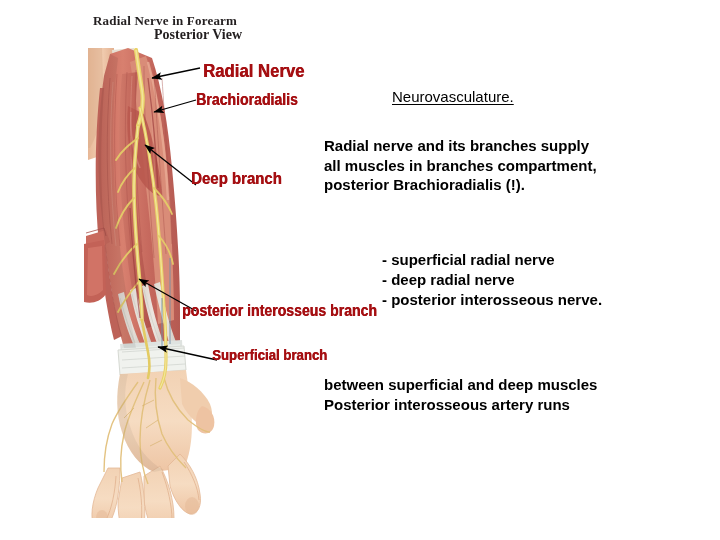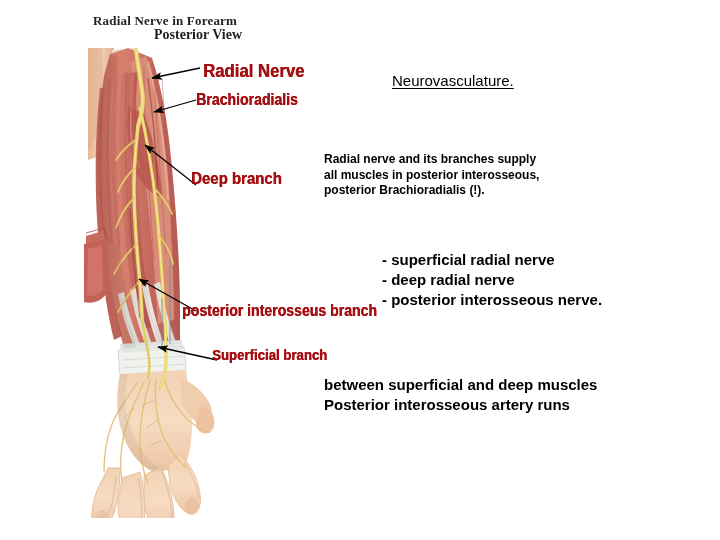--- a/index.html
+++ b/index.html
@@ -48,24 +48,24 @@
   
   #leaders{position:absolute;left:0;top:0;width:720px;height:540px;pointer-events:none;}
 
   
   .txt{
     position:absolute;
     font-family:"Liberation Sans", sans-serif;
     font-weight:bold;color:#000000;
   }
   #heading{
-    left:392px;top:72px;font-size:15px;font-weight:normal;
+    left:392px;top:88px;font-size:15px;font-weight:normal;
     text-decoration:underline;text-underline-offset:2px;
   }
-  #para1{left:324px;top:136px;width:392px;font-size:12px;line-height:1.30;margin-top:16px;}
+  #para1{left:324px;top:136px;width:392px;font-size:15px;line-height:1.30;}
   #bullets{left:382px;top:250px;width:340px;font-size:15px;line-height:1.33;}
   #para2{left:324px;top:375px;width:392px;font-size:15px;line-height:1.30;}
   .bline{display:block;white-space:nowrap;}
   .pline{display:block;white-space:nowrap;}
 </style>
 </head>
 <body>
 
 <div id="stage">
 
@@ -288,21 +288,21 @@
   <div class="lbl" id="lbl-radial-nerve">Radial Nerve</div>
   <div class="lbl" id="lbl-brachioradialis">Brachioradialis</div>
   <div class="lbl" id="lbl-deep-branch">Deep branch</div>
   <div class="lbl" id="lbl-pio-branch">posterior interosseus branch</div>
   <div class="lbl" id="lbl-superficial-branch">Superficial branch</div>
 
   <div class="txt" id="heading">Neurovasculature.</div>
 
   <div class="txt" id="para1">
     <span class="pline">Radial nerve and its branches supply</span>
-    <span class="pline">all muscles in posterior interosseous,</span>
+    <span class="pline">all muscles in branches compartment,</span>
     <span class="pline">posterior Brachioradialis (!).</span>
   </div>
 
   <div class="txt" id="bullets">
     <span class="bline">- superficial radial nerve</span>
     <span class="bline">- deep radial nerve</span>
     <span class="bline">- posterior interosseous nerve.</span>
   </div>
 
   <div class="txt" id="para2">

